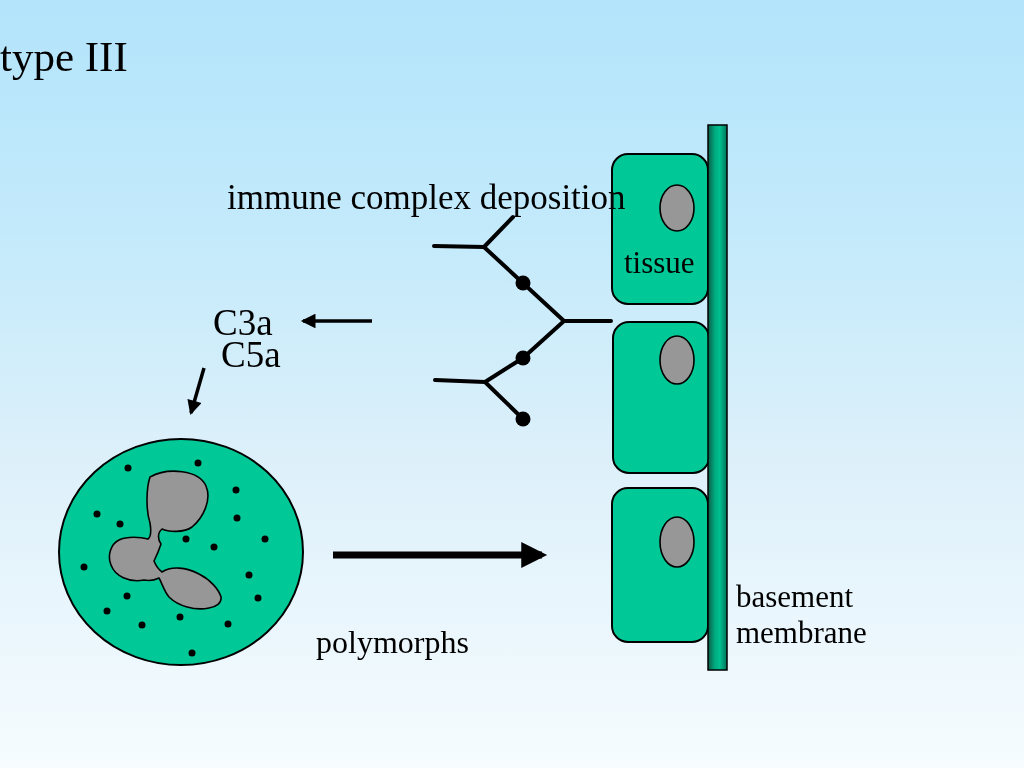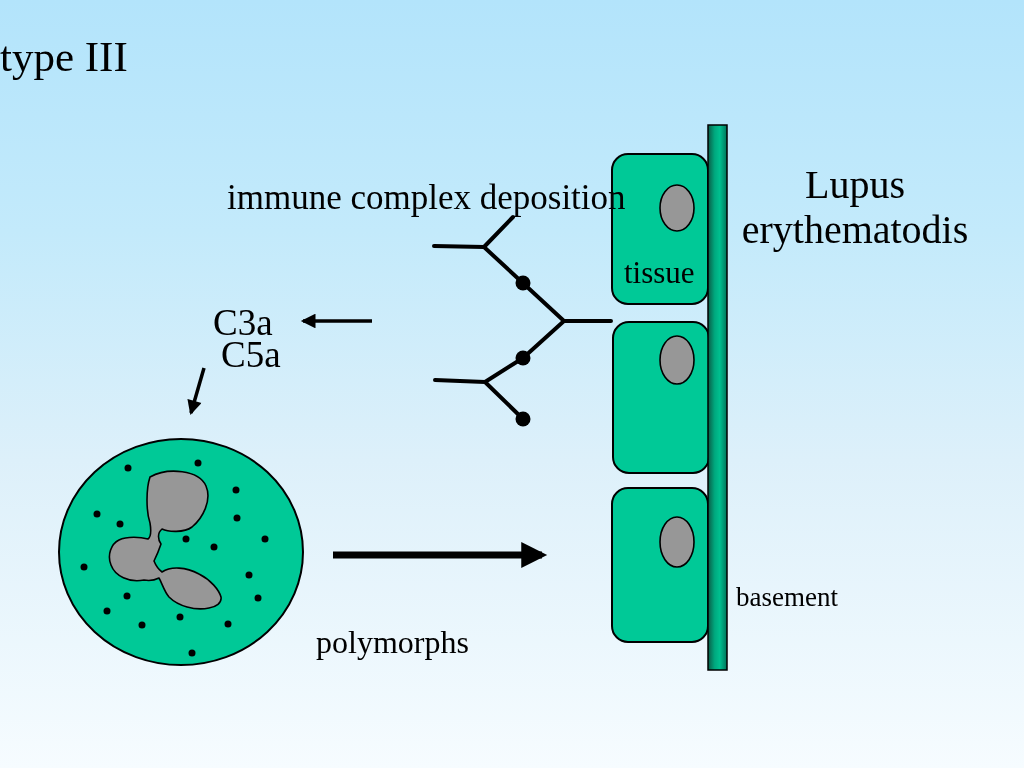--- a/index.html
+++ b/index.html
@@ -10,23 +10,23 @@
     background:linear-gradient(180deg,#b3e4fb 0%,#c3eafb 30%,#ddf0fa 60%,#f6fcff 100%);
     font-family:"Liberation Serif","DejaVu Serif",serif;
     color:#000;
   }
   .txt{position:absolute;white-space:nowrap;}
   #title{left:0;top:32px;width:1004px;text-align:left;font-size:43px;}
   #immune-label{left:186px;top:178px;font-size:35px;margin-left:41px;}
   #c3a-label{left:213px;top:301px;font-size:37px;}
   #c5a-label{left:221px;top:333px;font-size:37px;}
   #lupus-label{left:705px;top:162px;width:300px;text-align:center;font-size:40px;line-height:45px;}
-  #tissue-label{left:624px;top:255px;font-size:31px;}
+  #tissue-label{left:624px;top:245px;font-size:31px;}
   #polymorphs-label{left:316px;top:624px;font-size:32px;}
-  #basement-label{left:736px;top:579px;font-size:27px;line-height:36px;}
+  #basement-label{left:736px;top:579px;font-size:31px;line-height:36px;}
   svg{position:absolute;left:0;top:0;}
   .ink{stroke:#000;fill:none;stroke-width:4;stroke-linecap:round;}
   .thin-arrow{stroke:#000;fill:none;stroke-width:3.5;stroke-linecap:butt;}
   .cellfill{fill:#00c997;stroke:#000;stroke-width:2;}
   .nucleus{fill:#979797;stroke:#000;stroke-width:1.6;}
   .dot{fill:#000;}
 </style>
 </head>
 <body>
 
@@ -116,26 +116,23 @@
   </svg>
 
   <div id="title" class="txt">type III</div>
 
   <div id="immune-label" class="txt">immune complex deposition</div>
 
   <div id="c3a-label" class="txt">C3a</div>
 
   <div id="c5a-label" class="txt">C5a</div>
 
-  <div id="lupus-label" class="txt">
-    <div>Lupus</div>
-    <div>erythematodis</div>
-  </div>
 
   <div id="tissue-label" class="txt">tissue</div>
 
   <div id="polymorphs-label" class="txt">polymorphs</div>
 
   <div id="basement-label" class="txt">
     <div>basement</div>
+    <div>membrane</div>
   </div>
 
 </div>
 
 </body></html>

